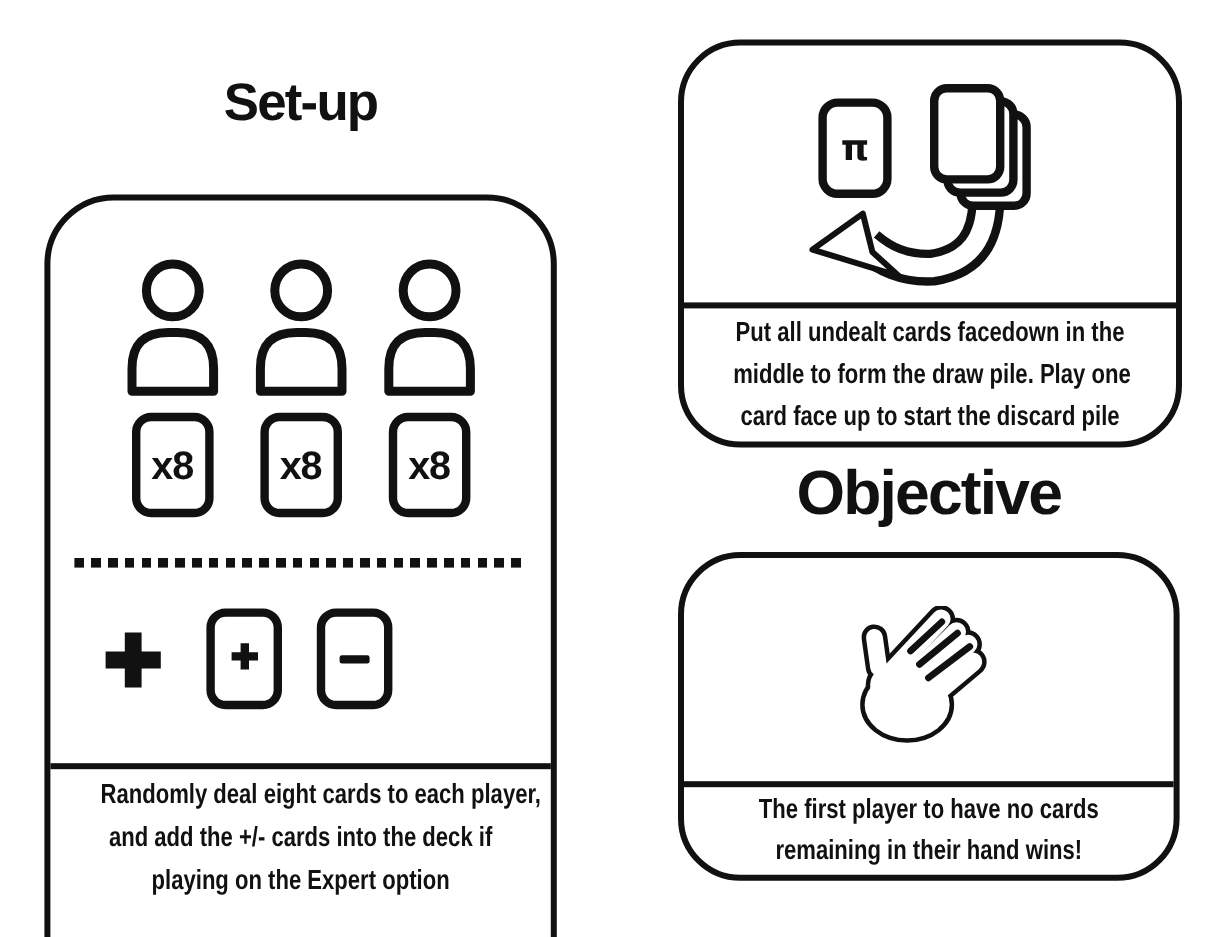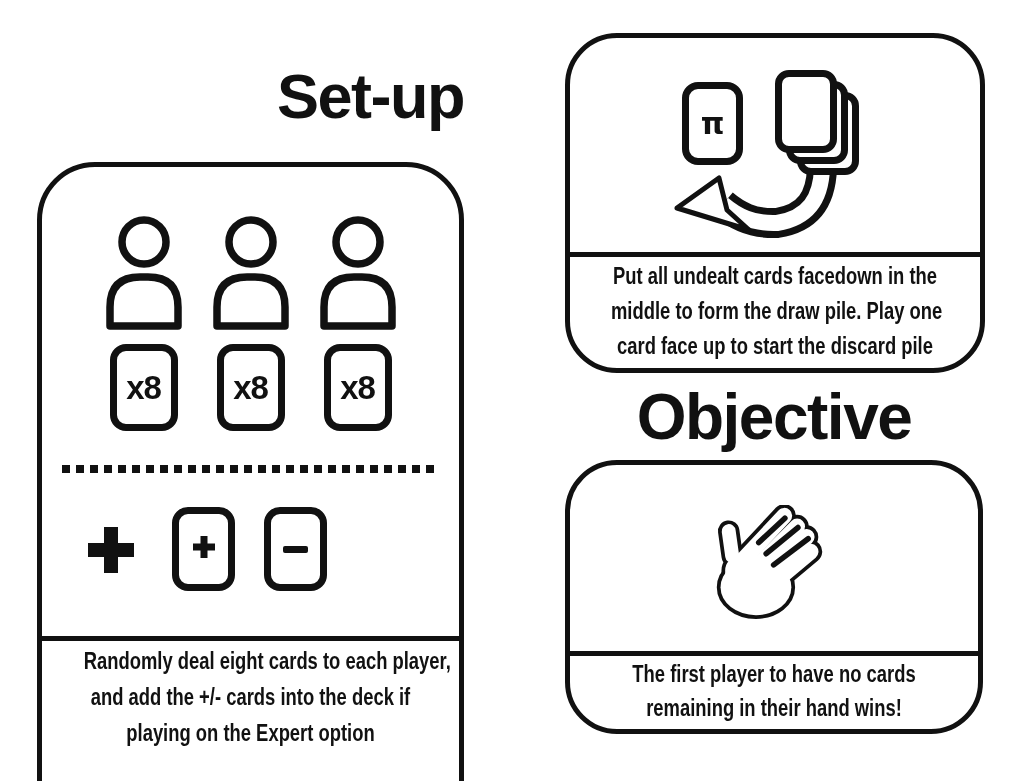--- a/index.html
+++ b/index.html
@@ -4,22 +4,22 @@
 <style>
   html,body{margin:0;padding:0;background:#ffffff;}
   .page{
     position:relative;width:1024px;height:781px;background:#ffffff;
     font-family:"Liberation Sans","DejaVu Sans",sans-serif;color:#111;overflow:hidden;
   }
   .big-title{
     position:absolute;text-align:center;font-weight:700;color:#111;
     letter-spacing:-1.5px;line-height:1.08;white-space:nowrap;
   }
-  #setup-title{left:37px;top:62px;width:427px;font-size:63px;text-align:right;}
-  #objective-title{left:565px;top:383px;width:418px;font-size:64px;}
+  #setup-title{left:37px;top:62px;width:427px;font-size:44px;}
+  #objective-title{left:565px;top:383px;width:418px;font-size:52px;}
   .panel{
     position:absolute;background:#fff;border:5px solid #111;box-sizing:border-box;
   }
   #setup-panel{left:37px;top:162px;width:427px;height:684px;border-radius:58px;}
   #drawpile-panel{left:565px;top:33px;width:420px;height:340px;border-radius:52px;}
   #objective-panel{left:565px;top:460px;width:418px;height:274px;border-radius:52px;}
   .sep{position:absolute;left:0;right:0;height:5px;background:#111;}
   .cap{
     position:absolute;left:0;right:0;text-align:center;font-weight:700;font-size:23px;
     transform:scaleX(0.8);transform-origin:50% 50%;

